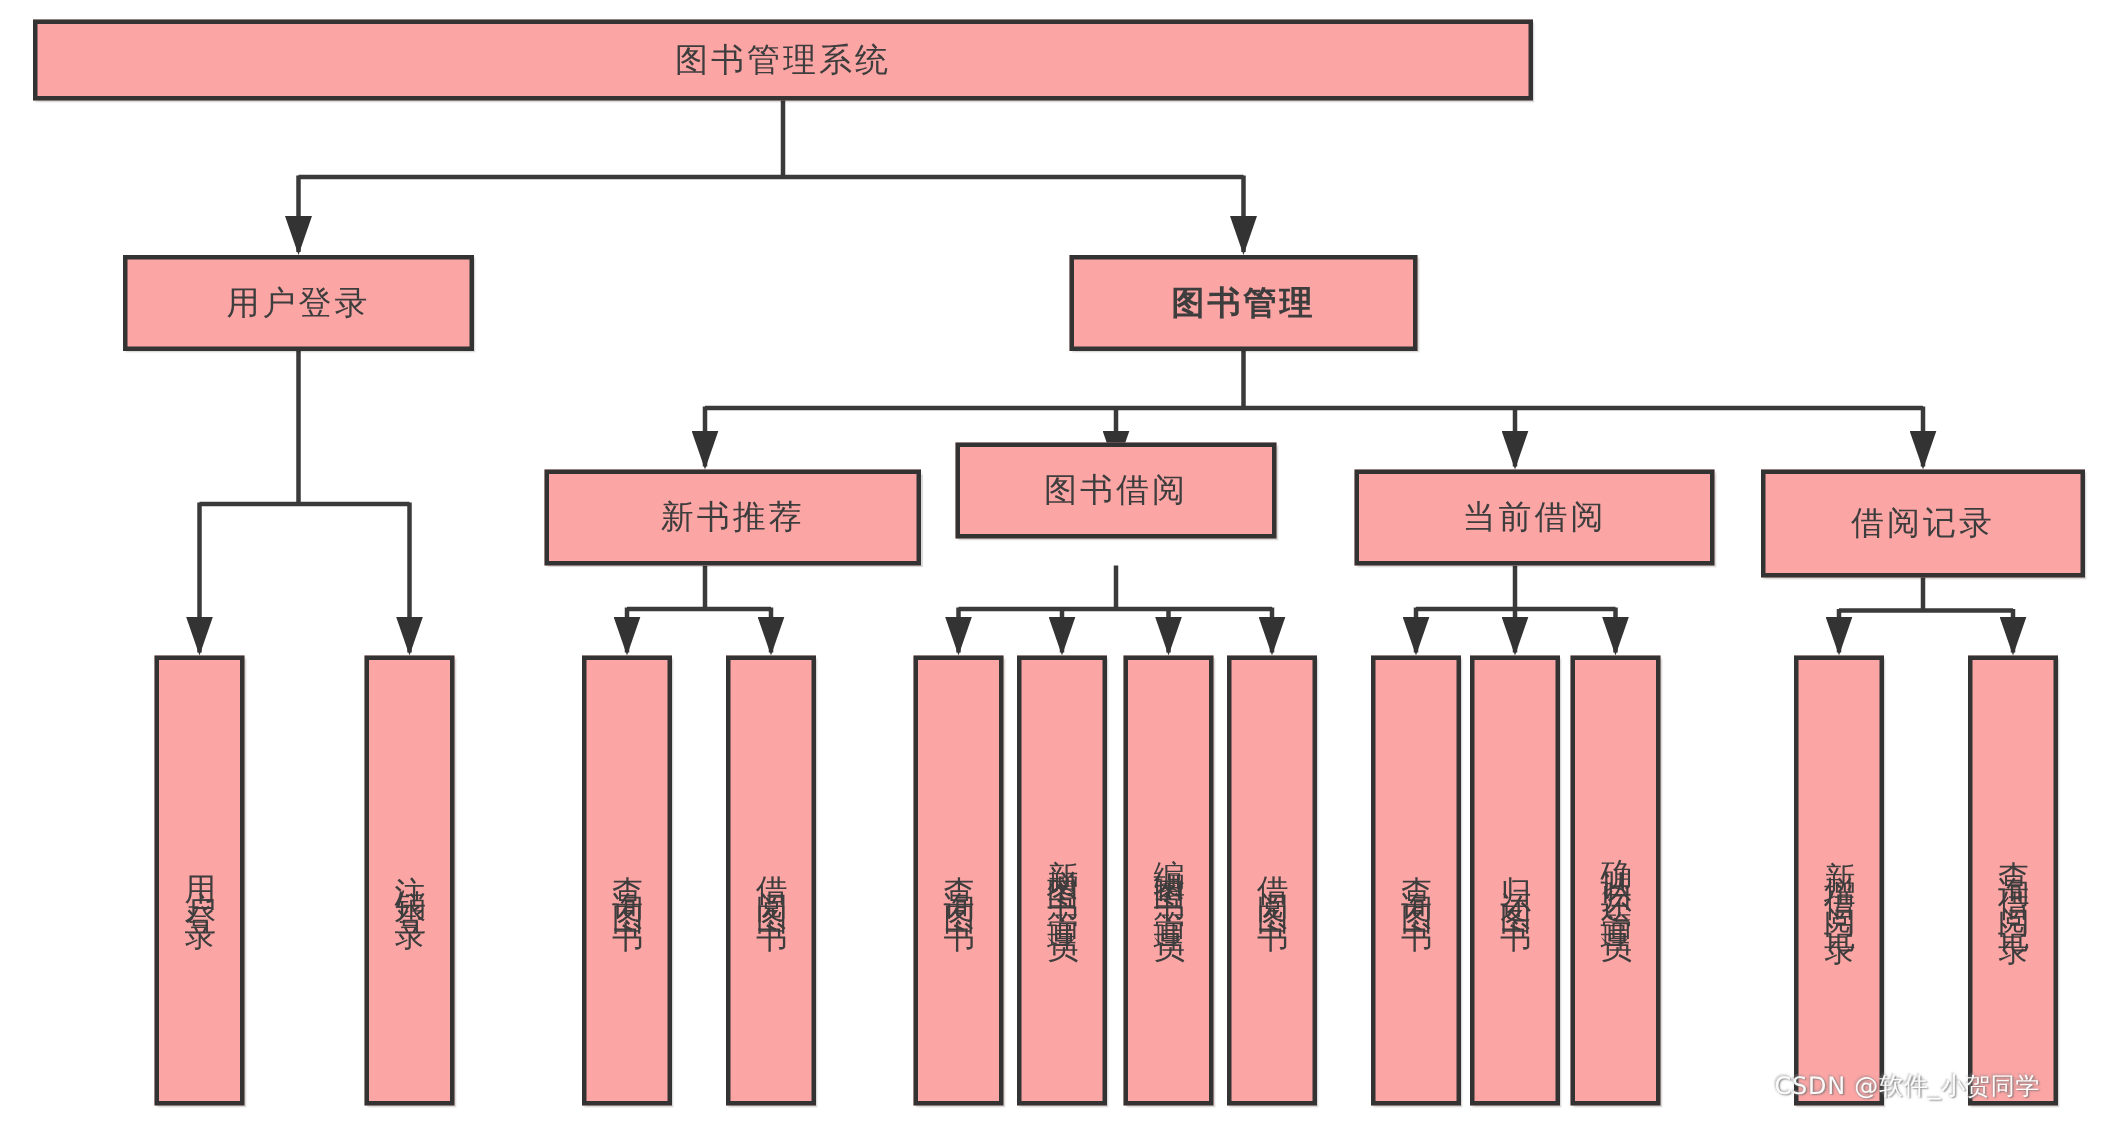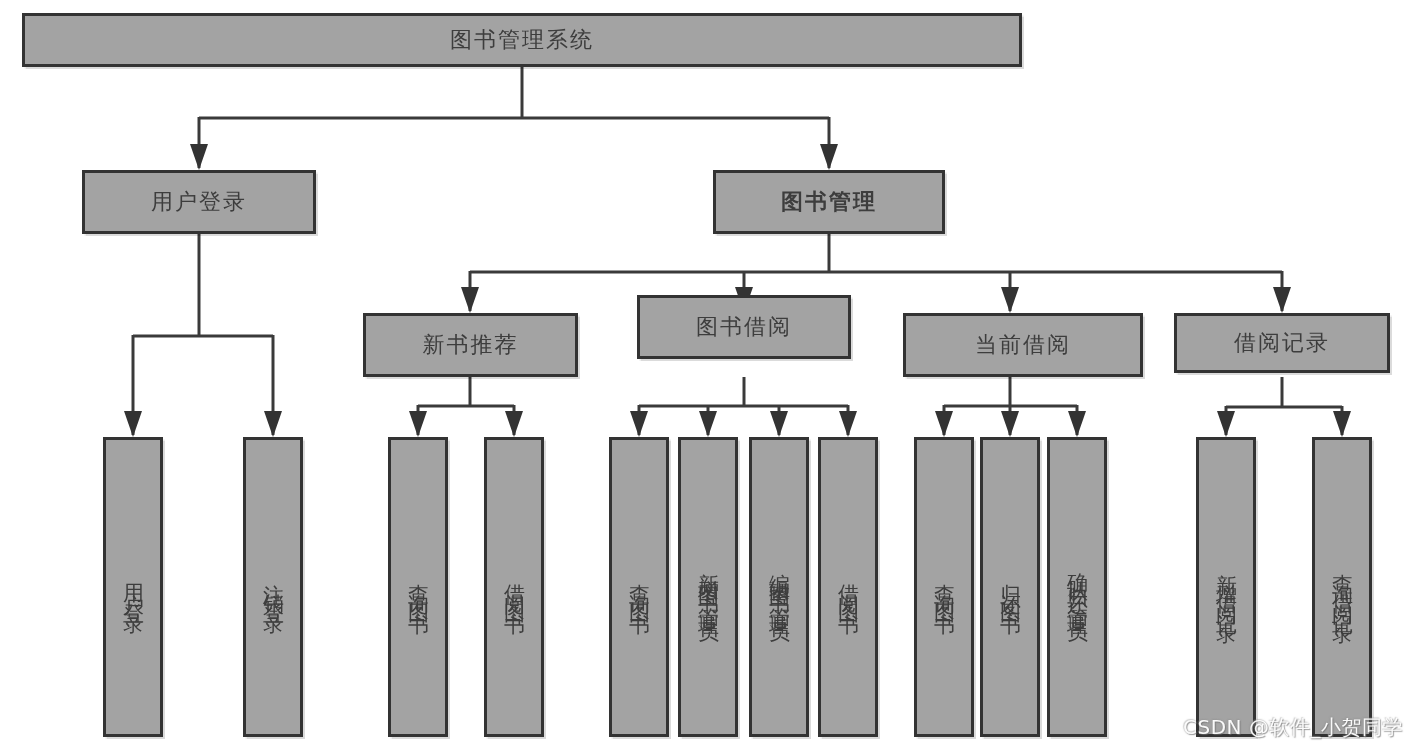--- a/index.html
+++ b/index.html
@@ -7,21 +7,21 @@
     position:relative;
     width:1405px;height:747px;
     background:#ffffff;
     font-family:"DejaVu Sans",sans-serif;
     overflow:hidden;
   }
   #connectors{position:absolute;left:0;top:0;z-index:1;}
   .node{
     position:absolute;
     box-sizing:border-box;
-    background:#a3a3a3;
+    background:#fca5a5;
     border:3px solid #333333;
     box-shadow:1.5px 1.5px 1px rgba(0,0,0,0.14);
     display:flex;align-items:center;justify-content:center;
     color:#3d3d3d;
     z-index:2;
   }
   .hlabel{
     font-size:22px;
     letter-spacing:2px;
     white-space:nowrap;
@@ -31,21 +31,21 @@
     text-orientation:mixed;
     font-size:21px;
     letter-spacing:10px;
     line-height:1;
     white-space:nowrap;
   }
   #watermark{
     position:absolute;
     left:1183px;top:714px;
     width:215px;
-    font-size:20px;
+    font-size:16px;
     letter-spacing:0.5px;
     color:rgba(255,255,255,0.95);
     text-shadow:1px 1px 1px rgba(110,110,110,0.65),
                 -1px -1px 1px rgba(150,150,150,0.35),
                 0 0 2px rgba(130,130,130,0.5);
     white-space:nowrap;
     z-index:5;
   }
 </style>
 </head>
@@ -107,30 +107,30 @@
     <span class="hlabel">图书管理系统</span>
   </div>
 
   <div class="node" style="left:82px;top:170px;width:234px;height:64px;">
     <span class="hlabel">用户登录</span>
   </div>
   <div class="node" style="left:713px;top:170px;width:232px;height:64px;font-weight:bold;">
     <span class="hlabel">图书管理</span>
   </div>
 
-  <div class="node" style="left:363px;top:313px;width:215px;height:64px;">
+  <div class="node" style="left:363px;top:313px;width:251px;height:64px;">
     <span class="hlabel">新书推荐</span>
   </div>
   <div class="node" style="left:637px;top:295px;width:214px;height:64px;">
     <span class="hlabel">图书借阅</span>
   </div>
   <div class="node" style="left:903px;top:313px;width:240px;height:64px;">
     <span class="hlabel">当前借阅</span>
   </div>
-  <div class="node" style="left:1174px;top:313px;width:216px;height:60px;">
+  <div class="node" style="left:1174px;top:313px;width:216px;height:72px;">
     <span class="hlabel">借阅记录</span>
   </div>
 
   <div class="node" style="left:103px;top:437px;width:60px;height:300px;">
     <span class="vtext">用户登录</span>
   </div>
   <div class="node" style="left:243px;top:437px;width:60px;height:300px;">
     <span class="vtext">注销登录</span>
   </div>
 

